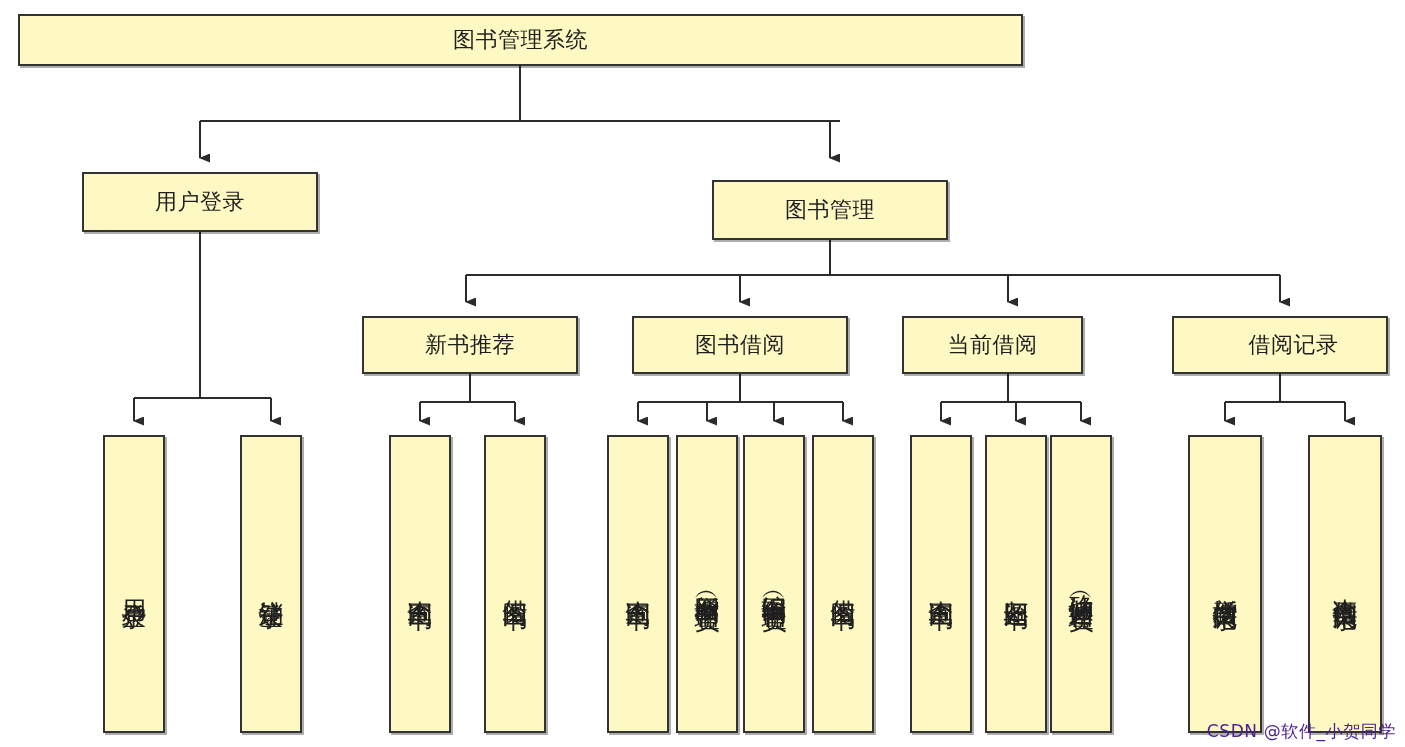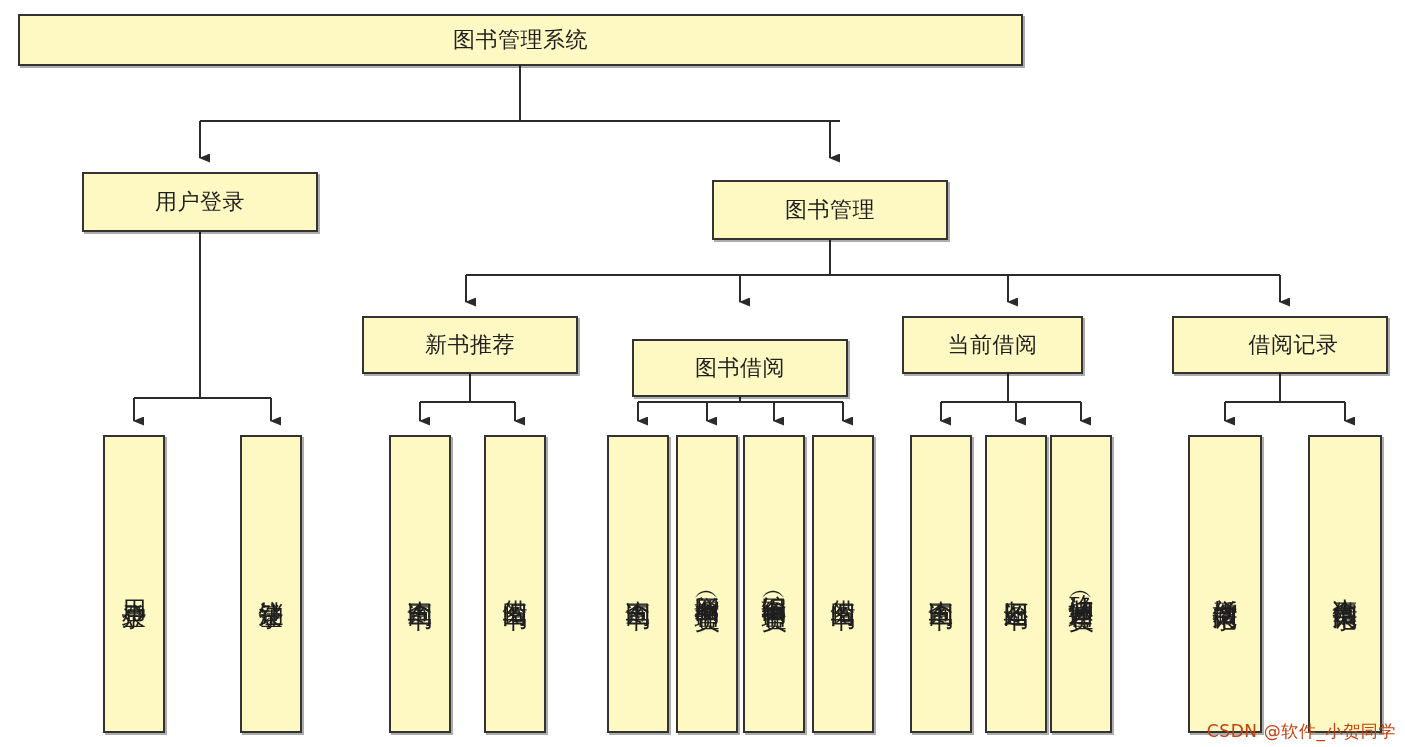--- a/index.html
+++ b/index.html
@@ -31,21 +31,21 @@
     text-orientation:upright;
     font-size:25px;
     letter-spacing:2px;
     line-height:1.0;
     white-space:normal;
     max-height:278px;
   }
   .watermark{
     position:absolute;
     right:9px;bottom:4px;
-    color:#c2410c;
+    color:#4c1d95;
     font-size:17px;
     letter-spacing:0.6px;
     z-index:8;
     white-space:nowrap;
     user-select:none;
   }
 </style>
 </head>
 <body>
 
@@ -106,21 +106,21 @@
 <div class="node-box" id="n-l2_0" style="left: 82px; top: 172px; width: 236px; height: 60px;">
   <span class="node-label">用户登录</span>
 </div>
 <div class="node-box" id="n-l2_1" style="left: 712px; top: 172px; width: 236px; height: 60px; margin-top: 8px;">
   <span class="node-label">图书管理</span>
 </div>
 
 <div class="node-box" id="n-l3_0" style="left: 362px; top: 316px; width: 216px; height: 58px;">
   <span class="node-label">新书推荐</span>
 </div>
-<div class="node-box" id="n-l3_1" style="left: 632px; top: 316px; width: 216px; height: 58px; margin-top: 23px;">
+<div class="node-box" id="n-l3_1" style="left: 632px; top: 316px; width: 216px; height: 58px;">
   <span class="node-label">图书借阅</span>
 </div>
 <div class="node-box" id="n-l3_2" style="left: 902px; top: 316px; width: 181px; height: 58px;">
   <span class="node-label">当前借阅</span>
 </div>
 <div class="node-box" id="n-l3_3" style="left: 1172px; top: 316px; width: 216px; height: 58px; padding-left: 27px;">
   <span class="node-label">借阅记录</span>
 </div>
 
 <div class="node-box vertical" id="n-leaf_0" style="left: 103px; top: 435px; width: 62px; height: 298px;">

